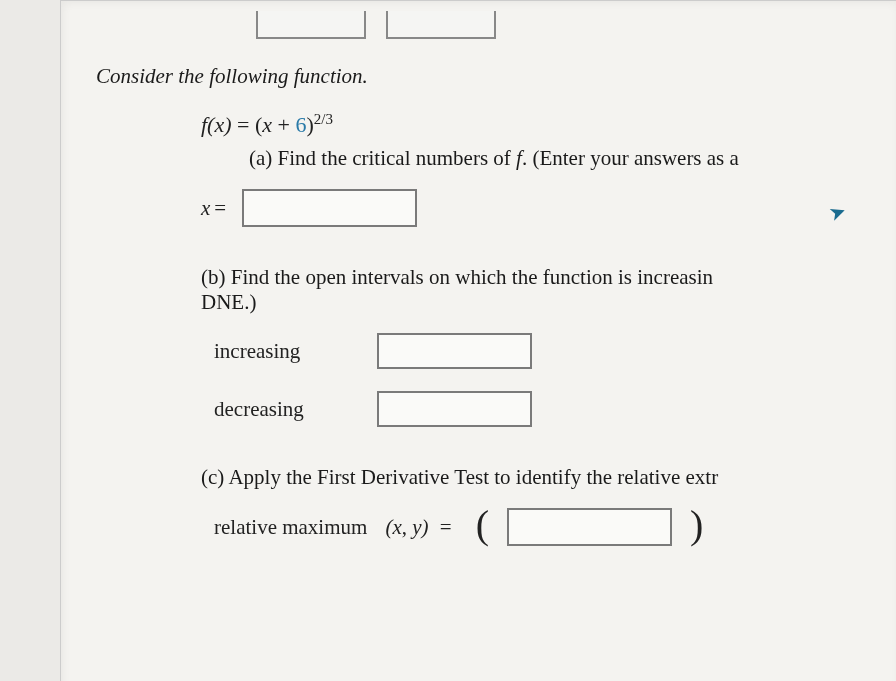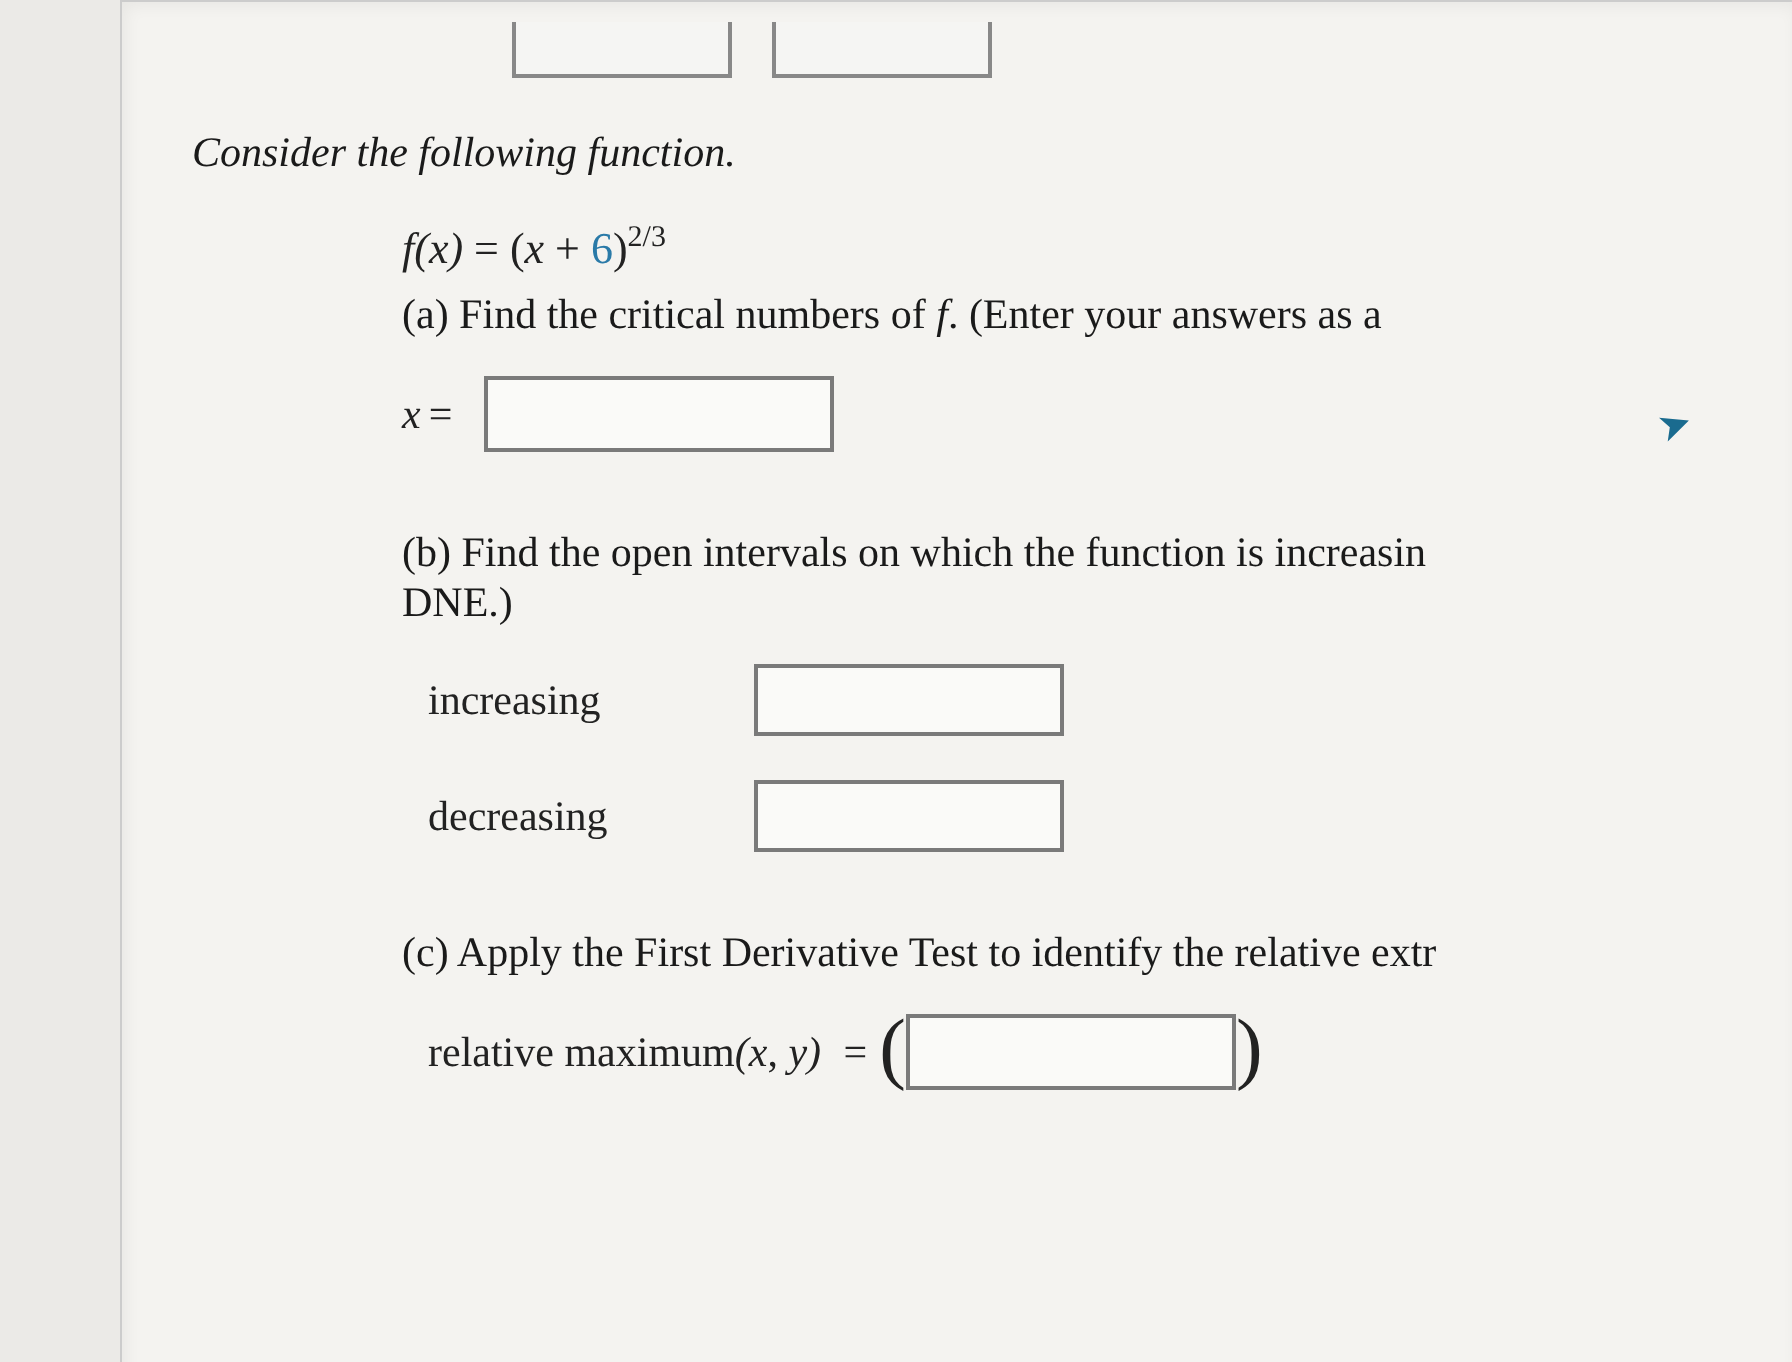--- a/index.html
+++ b/index.html
@@ -68,20 +68,21 @@
       font-style: normal;
     }
     .part {
       margin-left: 105px;
       font-size: 21px;
       margin-bottom: 18px;
       color: #1a1a1a;
     }
     .part-label {
       font-style: normal;
+      margin-left: 48px;
     }
     .italic-f {
       font-style: italic;
     }
     .answer-row {
       margin-left: 105px;
       display: flex;
       align-items: center;
       gap: 12px;
       margin-bottom: 38px;
@@ -120,20 +121,21 @@
       height: 36px;
     }
     .input-box-md {
       width: 165px;
       height: 38px;
     }
     .part-c-answer {
       margin-left: 118px;
       display: flex;
       align-items: center;
+      gap: 18px;
       font-size: 21px;
       margin-bottom: 10px;
     }
     .xy-label {
       font-style: italic;
     }
     .xy-label .comma {
       font-style: normal;
     }
     .xy-label .eq {

